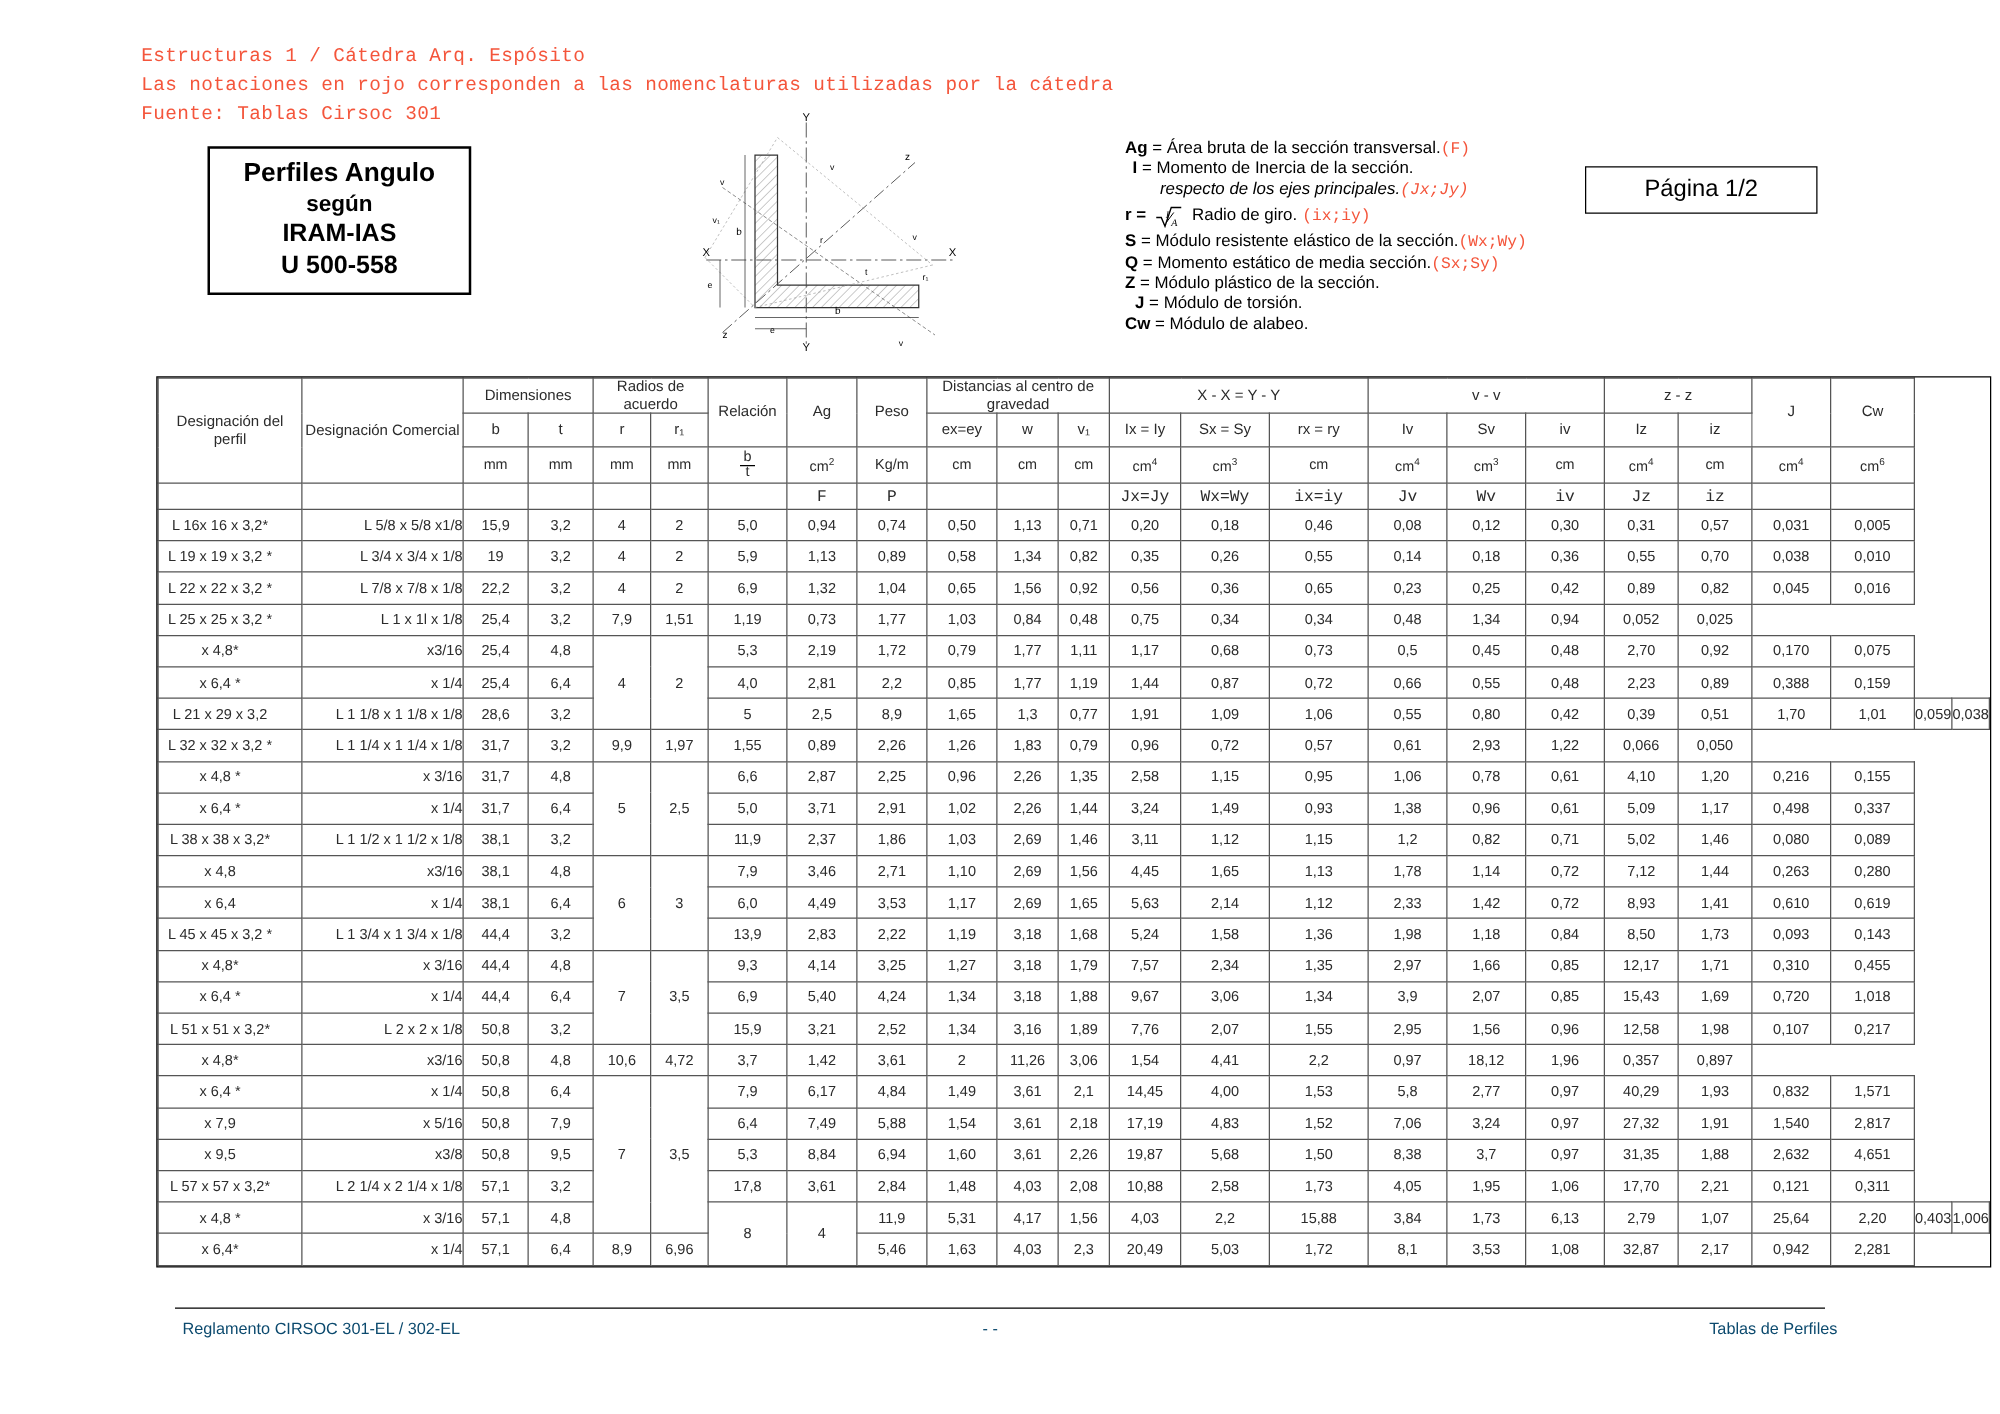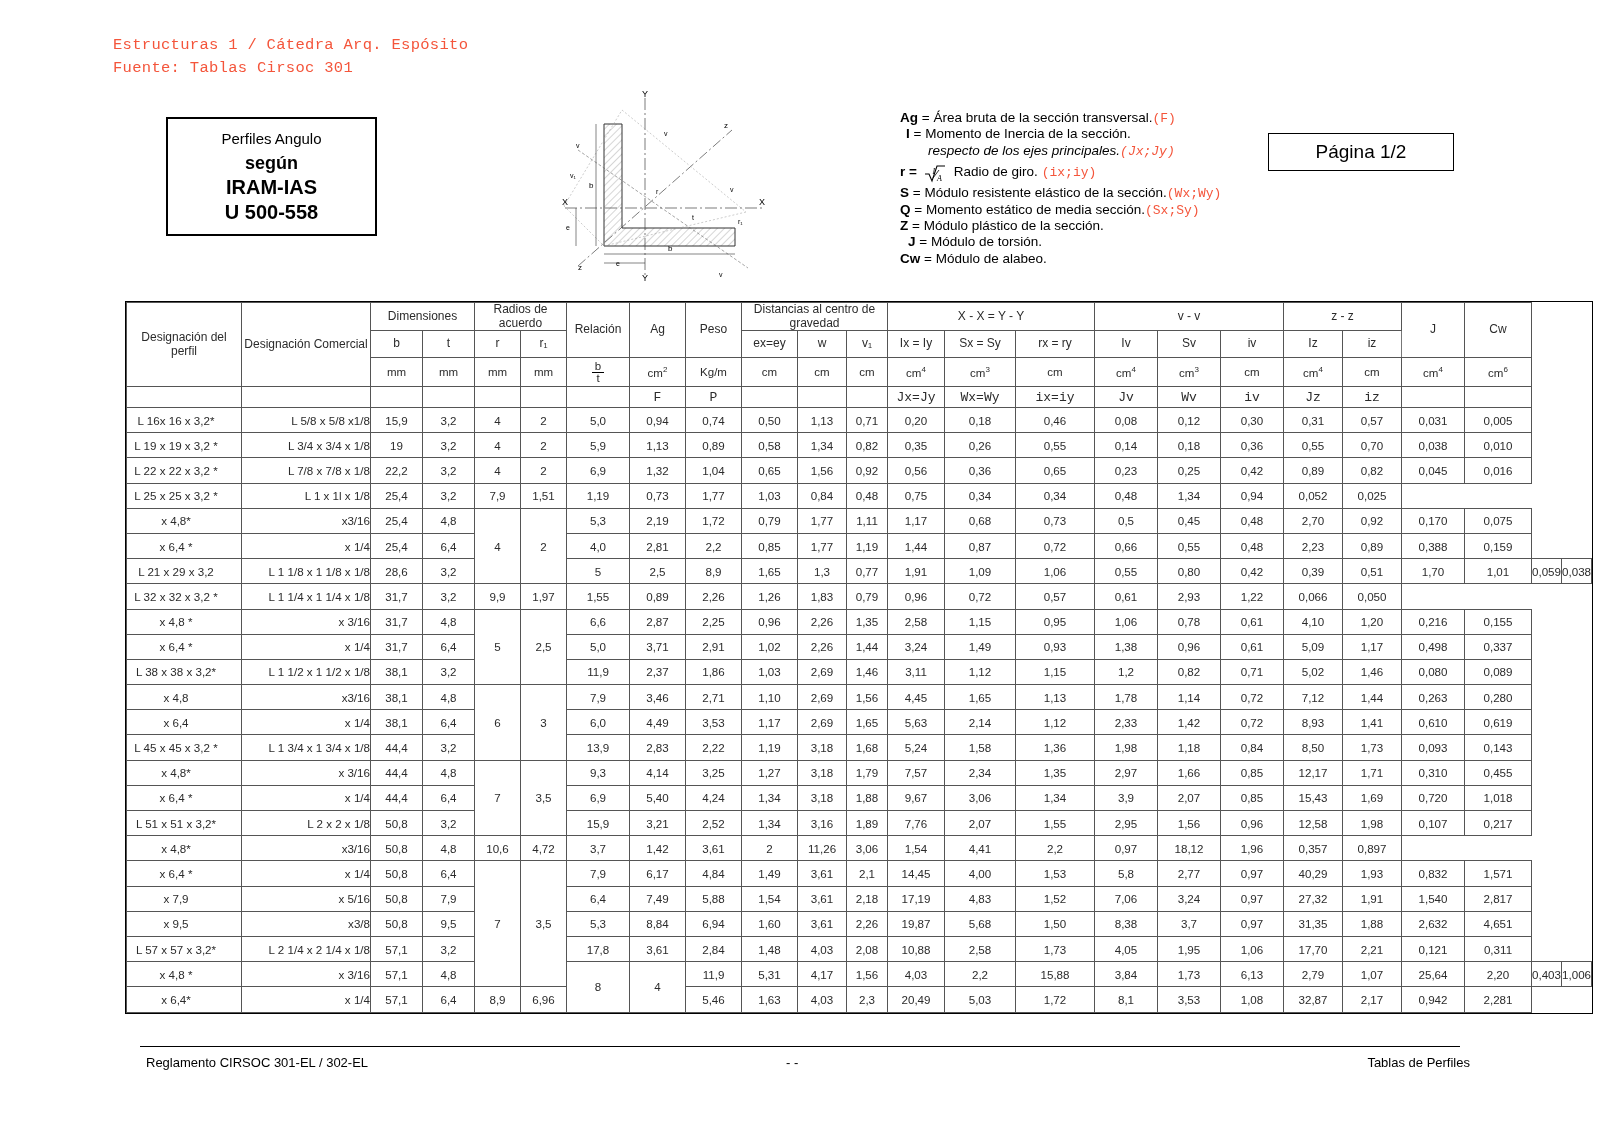--- a/index.html
+++ b/index.html
@@ -27,21 +27,21 @@
 
   
   .title-box{
     position:absolute;left:166px;top:117px;
     width:211px;height:119px;
     border:2px solid #000;
     box-sizing:border-box;
     text-align:center;
     padding-top:7px;
   }
-  .title-box .l1{font-size:15px;font-weight:normal;line-height:25px;}
+  .title-box .l1{font-size:21px;font-weight:bold;line-height:25px;}
   .title-box .l2{font-size:18px;font-weight:bold;line-height:24px;}
   .title-box .l3{font-size:20px;font-weight:bold;line-height:25px;}
   .title-box .l4{font-size:20px;font-weight:bold;line-height:25px;}
 
   
   .page-box{
     position:absolute;left:1268px;top:133px;
     width:186px;height:38px;
     border:1.5px solid #000;
     box-sizing:border-box;
@@ -100,33 +100,34 @@
 
   .bt{display:inline-block;text-align:center;line-height:11px;}
   .bt .num{border-bottom:1px solid #000;display:block;padding:0 3px;}
 
   
   .footer-line{
     position:absolute;left:140px;top:1046px;width:1320px;
     border-top:1.6px solid #000;
   }
   .footer{
-    position:absolute;top:1055px;font-size:13px;color:#000000;
+    position:absolute;top:1055px;font-size:13px;color:#0c4a6e;
   }
   .footer.left{left:146px;}
   .footer.center{left:786px;}
   .footer.right{right:130px;}
 </style>
 </head>
 <body>
 
 <div class="page">
 
   <div class="red-header">
     <div>Estructuras 1 / Cátedra Arq. Espósito</div>
+    <div>Las notaciones en rojo corresponden a las nomenclaturas utilizadas por la cátedra</div>
     <div>Fuente: Tablas Cirsoc 301</div>
   </div>
 
   <div class="title-box">
     <div class="l1">Perfiles Angulo</div>
     <div class="l2">según</div>
     <div class="l3">IRAM-IAS</div>
     <div class="l4">U 500-558</div>
   </div>
 

